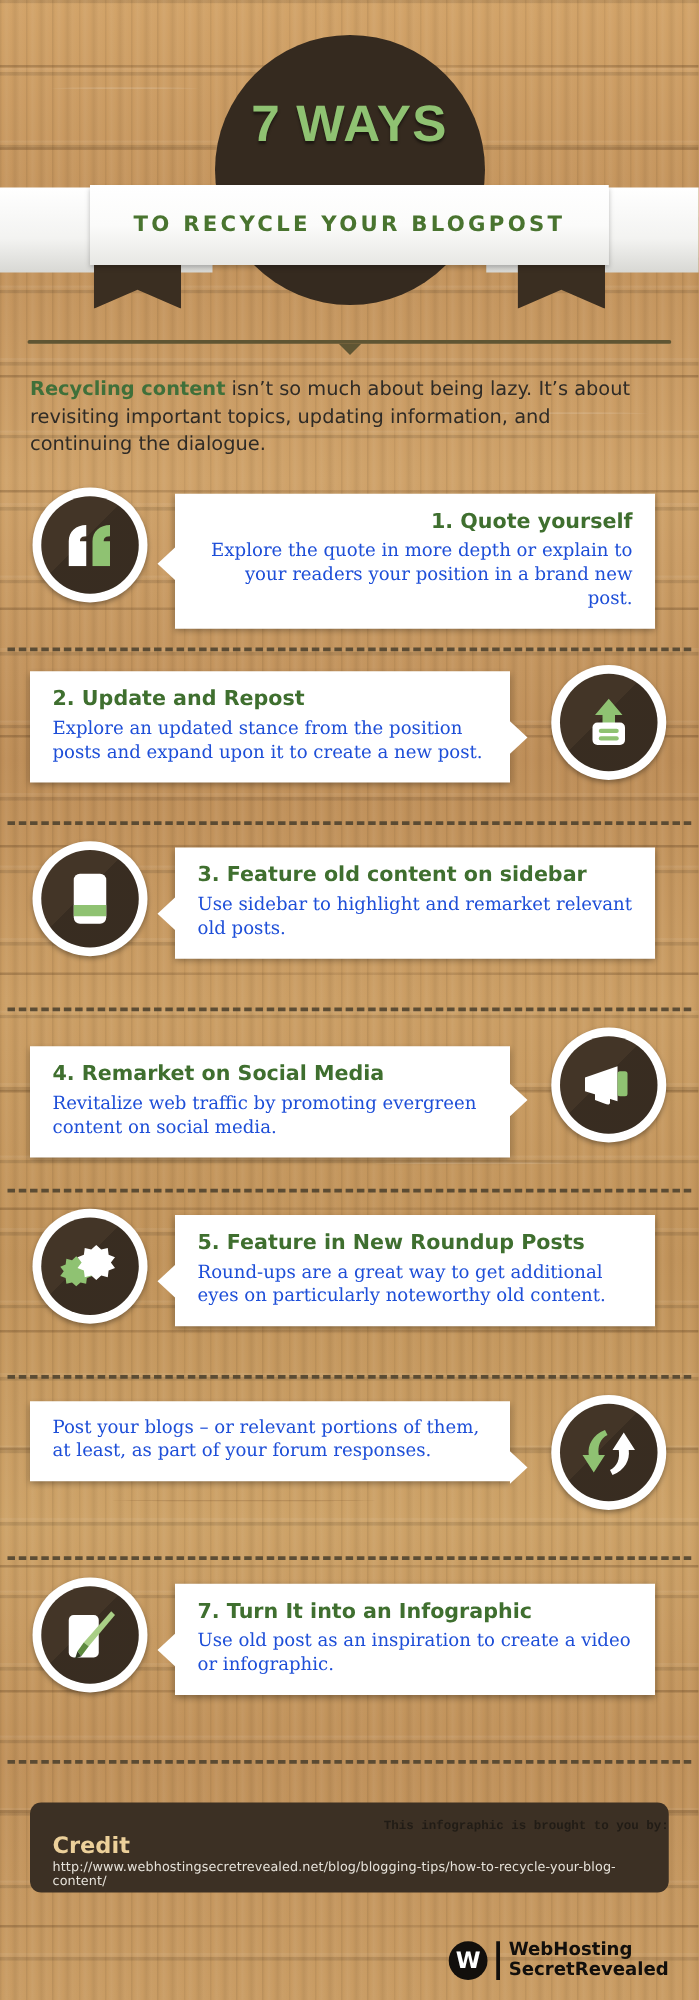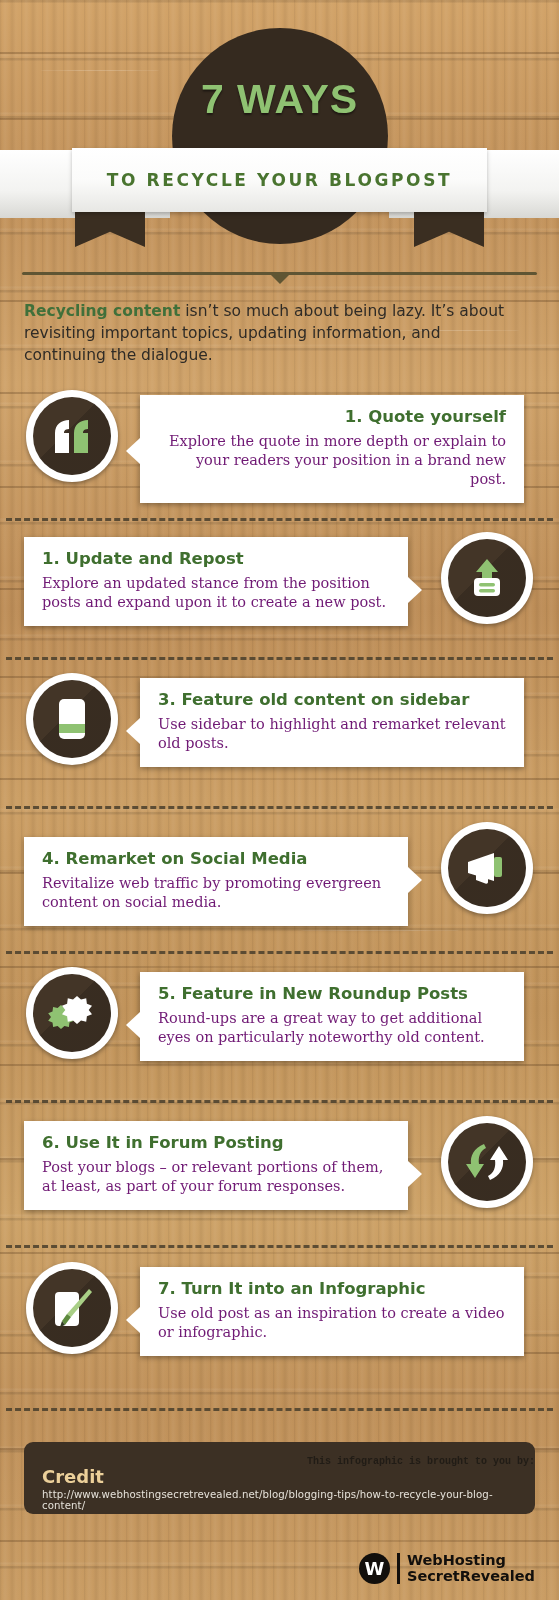--- a/index.html
+++ b/index.html
@@ -138,21 +138,21 @@
     position: absolute;
     background: #ffffff;
     box-shadow: 0 2px 5px rgba(0,0,0,0.33);
     padding: 12px 18px 14px 18px;
   }
   .card h3 {
     font-size: 16.5px; color: #3f6f2f; font-weight: bold;
     font-family: "DejaVu Sans", sans-serif; margin-bottom: 6px;
   }
   .card p {
-    font-size: 14.5px; line-height: 19px; color: #701a75;
+    font-size: 14.5px; line-height: 19px; color: #1d4ed8;
     font-family: "DejaVu Serif", serif;
   }
   .card.right-text { text-align: right; }
   .card.right-text p { text-align: right; }
 
   
   .notch {
     position: absolute; width: 0; height: 0;
     border-top: 13px solid transparent; border-bottom: 13px solid transparent;
   }
@@ -273,21 +273,21 @@
       <div class="badge-inner">
         <svg width="44" height="44" viewBox="0 0 44 44">
           <path d="M22 3 L33 16 L27 16 L27 24 L17 24 L17 16 L11 16 Z" fill="#8fc272"></path>
           <rect x="9" y="22" width="26" height="18" rx="4" fill="#ffffff"></rect>
           <rect x="14" y="27" width="16" height="3.4" rx="1.7" fill="#8fc272"></rect>
           <rect x="14" y="33" width="16" height="3.4" rx="1.7" fill="#8fc272"></rect>
         </svg>
       </div>
     </div>
     <div class="card" style="left:24px; top:5px; width:384px;">
-      <h3>1. Update and Repost</h3>
+      <h3>2. Update and Repost</h3>
       <p>Explore an updated stance from the position posts and expand upon it to create a new post.</p>
     </div>
     <div class="notch right" style="left:408px; top:45px;"></div>
   </div>
 
   <div class="dash" style="top:657px"></div>
   <div class="step" style="top:673px">
     <div class="badge" style="left:26px;">
       <div class="badge-inner">
         <svg width="32" height="44" viewBox="0 0 32 44">
@@ -346,21 +346,20 @@
   <div class="step" style="top:1116px">
     <div class="badge" style="left:441px;">
       <div class="badge-inner">
         <svg width="46" height="44" viewBox="0 0 46 44">
           <path d="M20 4 C10 8 6 16 7 24 L2 24 L11 38 L20 24 L15 24 C14 17 16 11 22 8 Z" fill="#8fc272"></path>
           <path d="M26 40 C36 36 40 28 39 20 L44 20 L35 6 L26 20 L31 20 C32 27 30 33 24 36 Z" fill="#ffffff"></path>
         </svg>
       </div>
     </div>
     <div class="card" style="left:24px; top:5px; width:384px;">
-      <h3>6. Use It in Forum Posting</h3>
       <p>Post your blogs – or relevant portions of them, at least, as part of your forum responses.</p>
     </div>
     <div class="notch right" style="left:408px; top:45px;"></div>
   </div>
 
   <div class="dash" style="top:1245px"></div>
   <div class="step" style="top:1262px">
     <div class="badge" style="left:26px;">
       <div class="badge-inner">
         <svg width="46" height="44" viewBox="0 0 46 44">

